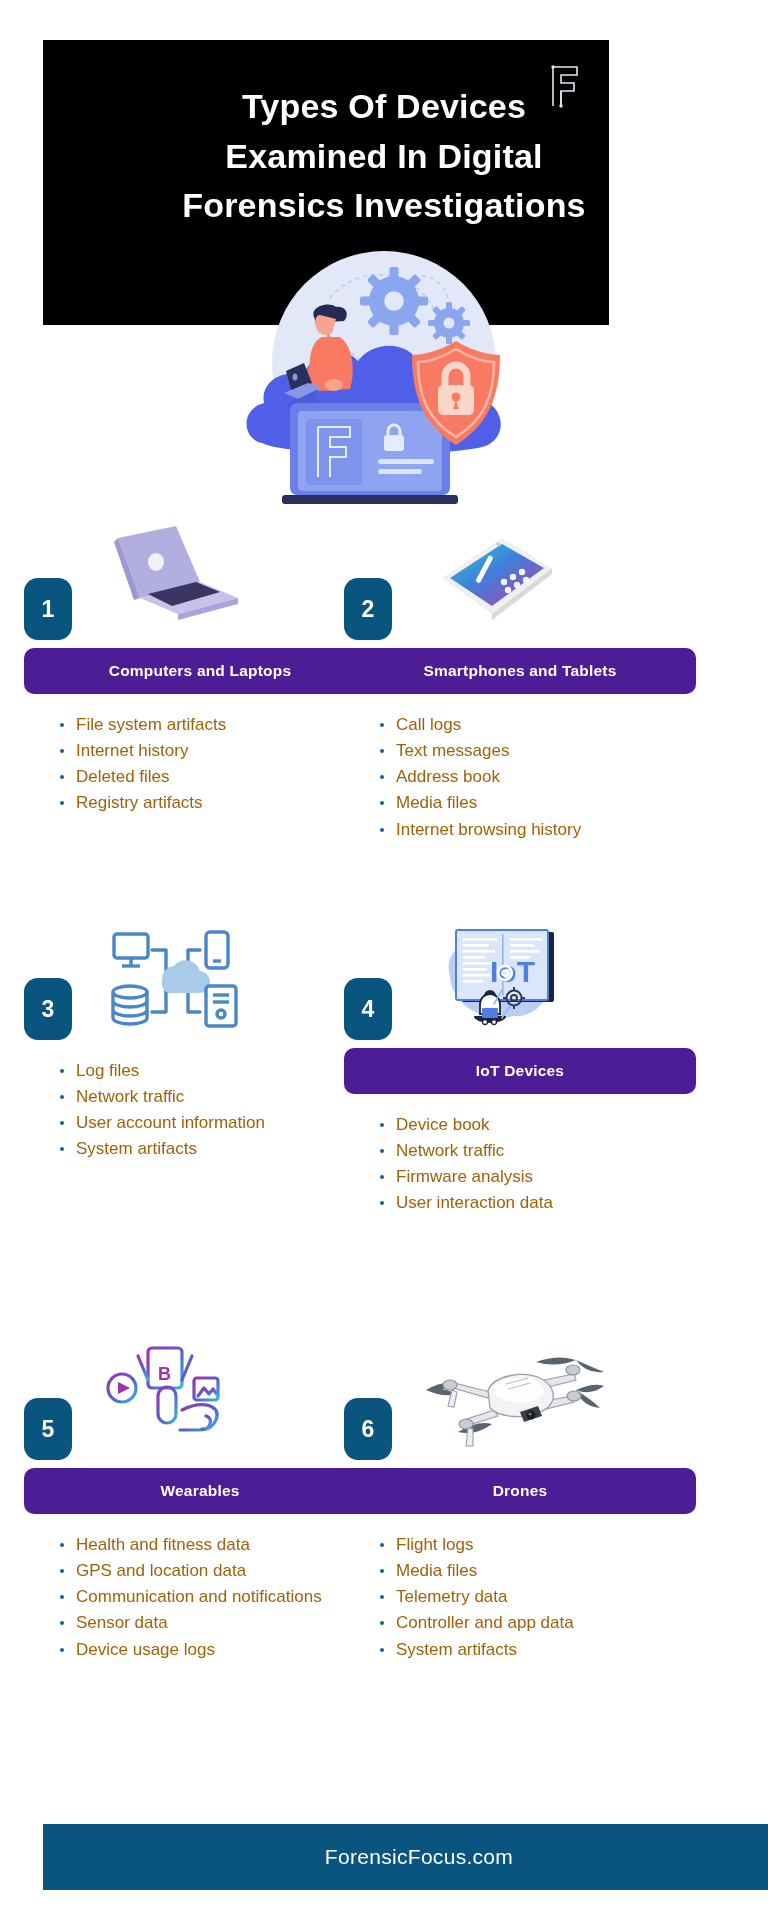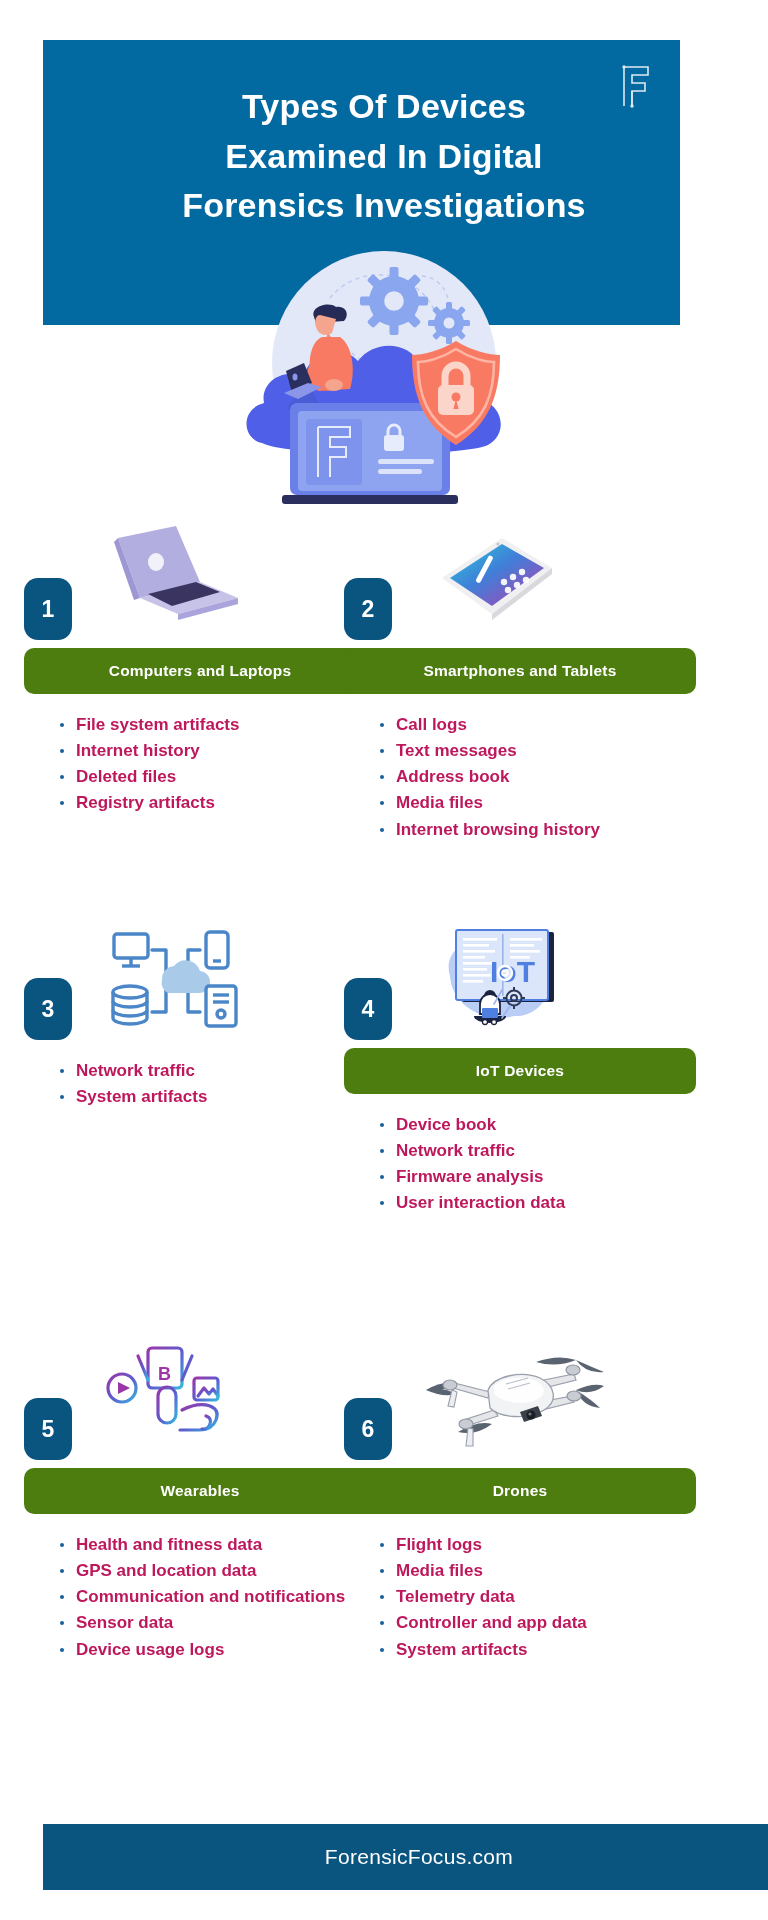--- a/index.html
+++ b/index.html
@@ -18,23 +18,23 @@
     height: 1920px;
     background: #ffffff;
     overflow: hidden;
   }
 
   
   .header {
     position: absolute;
     left: 43px;
     top: 40px;
-    width: 637px;
+    width: 566px;
     height: 285px;
-    background: #0369a1;
+    background: #000000;
   }
 
   .header-title {
     position: absolute;
     left: 0;
     top: 42px;
     width: 682px;
     text-align: center;
     color: #ffffff;
     font-size: 34px;
@@ -102,21 +102,21 @@
     bottom: 2px;
     width: 160px;
     height: 118px;
   }
   .sec-icon.wide { width: 190px; }
 
   .sec-label {
     position: relative;
     margin-top: 8px;
     min-height: 46px;
-    background: #4d7c0f;
+    background: #4c1d95;
     border-radius: 10px;
     color: #ffffff;
     font-size: 15.5px;
     font-weight: bold;
     letter-spacing: 0.2px;
     display: flex;
     align-items: center;
     justify-content: center;
     text-align: center;
     padding: 9px 14px;
@@ -127,23 +127,22 @@
     margin: 18px 0 0 34px;
     padding: 0;
     list-style: none;
     color: #1a6099;
   }
   .sec-list li {
     position: relative;
     padding-left: 18px;
     font-size: 17px;
     line-height: 1.48;
-    color: #be185d;
+    color: #a16207;
     margin-bottom: 1px;
-    font-weight: bold;
   }
   .sec-list li::before {
     content: "";
     position: absolute;
     left: 2px;
     top: 11px;
     width: 4px;
     height: 4px;
     border-radius: 50%;
     background: #1a6099;
@@ -392,21 +391,23 @@
           <g fill="none" stroke="#4a86c8" stroke-width="3.4" stroke-linejoin="round">
             <rect x="110" y="66" width="30" height="40" rx="3"></rect>
             <path d="M117 75 H133"></path>
             <path d="M117 82 H133"></path>
             <circle cx="125" cy="94" r="4"></circle>
           </g>
         </svg>
       </div>
     </div>
     <ul class="sec-list">
+      <li>Log files</li>
       <li>Network traffic</li>
+      <li>User account information</li>
       <li>System artifacts</li>
     </ul>
   </div>
 
   <div class="section col-right row2">
     <div class="sec-head">
       <div class="num-badge">4</div>
       <div class="sec-icon">
         <svg viewBox="0 0 160 118" width="160" height="118">
 

